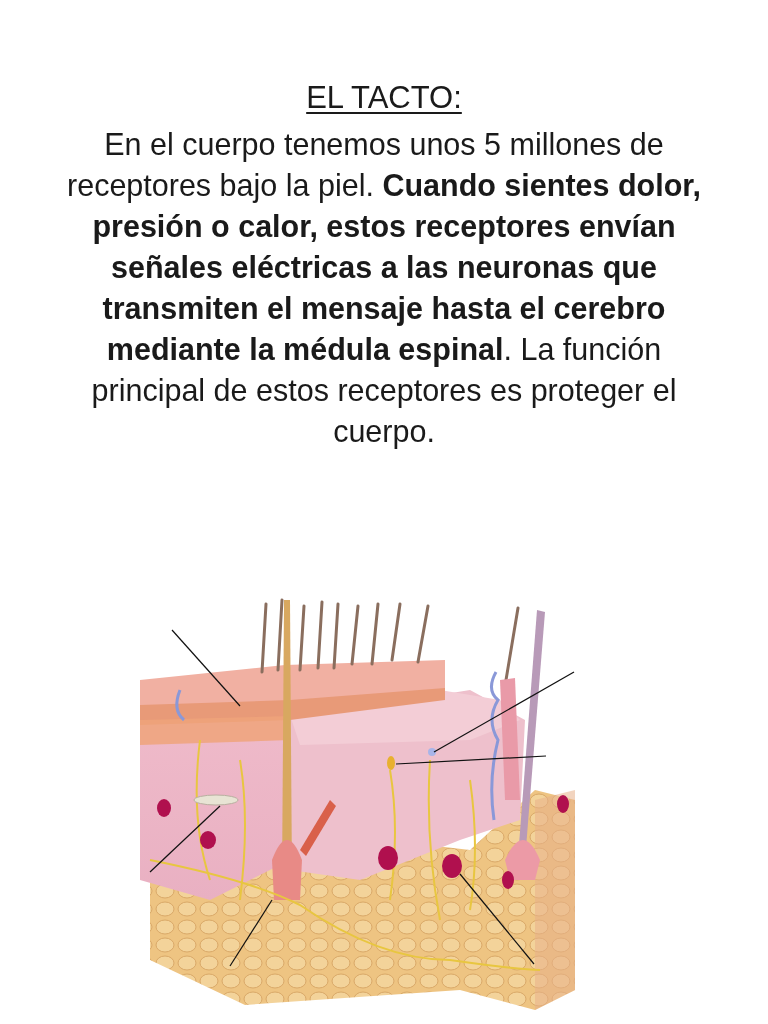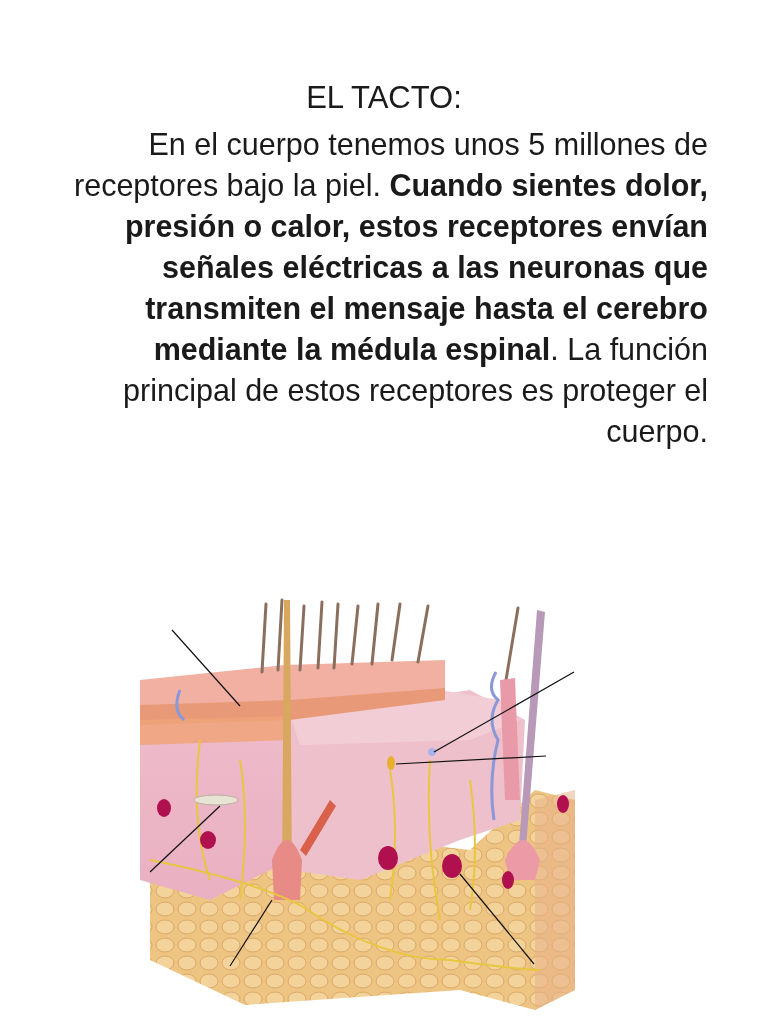--- a/index.html
+++ b/index.html
@@ -1,19 +1,19 @@
 <!DOCTYPE html>
 <html><head>
 <meta charset="utf-8">
 <style>
   html, body { margin:0; padding:0; background:#ffffff; }
   body { width:768px; height:1024px; position:relative; overflow:hidden; font-family:"Liberation Sans", sans-serif; color:#1a1a1a; }
   .title { position:absolute; left:0; top:78px; width:768px; text-align:center; font-size:31px; line-height:40px; }
-  .title span { text-decoration-thickness:2px; text-underline-offset:4px; }
-  .para { position:absolute; left:60px; top:124px; width:648px; text-align:right; font-size:30.5px; line-height:41px; }
+  .title span { text-decoration:underline; text-decoration-thickness:2px; text-underline-offset:4px; }
+  .para { position:absolute; left:60px; top:124px; width:648px; text-align:center; font-size:30.5px; line-height:41px; }
   .para b { font-weight:bold; }
   .diagram { position:absolute; left:0; top:560px; width:768px; height:464px; }
 </style>
 </head>
 <body>
 
 <div class="title"><span>EL TACTO:</span></div>
 
 <div class="para"><span>En el cuerpo tenemos unos 5 millones de receptores bajo la piel. </span><b>Cuando sientes dolor, presión o calor, estos receptores envían señales eléctricas a las neuronas que transmiten el mensaje hasta el cerebro mediante la médula espinal</b><span>. La función principal de estos receptores es proteger el cuerpo.</span></div>
 

